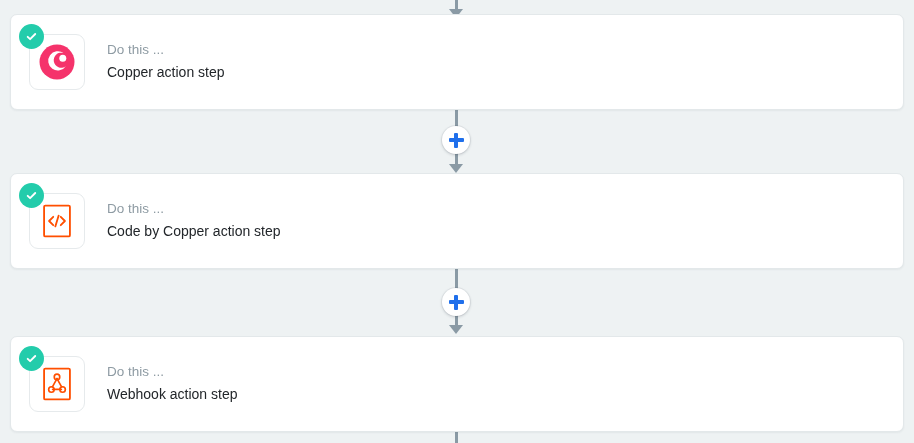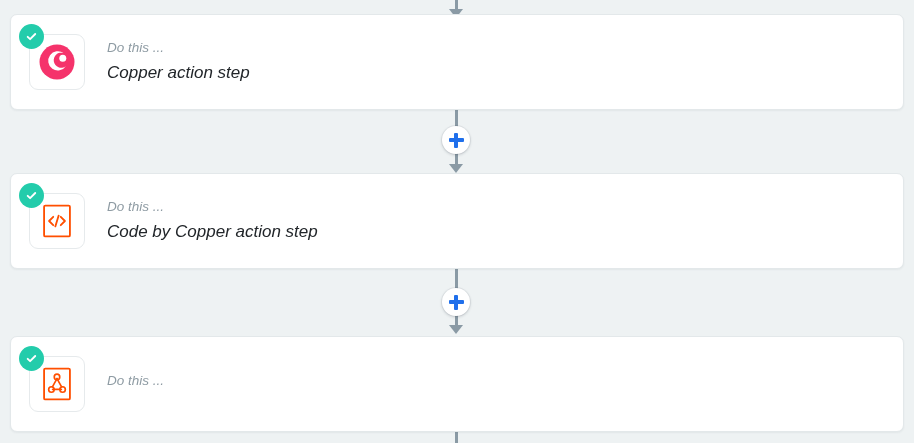--- a/index.html
+++ b/index.html
@@ -13,21 +13,20 @@
   body {
     background: #eef2f3;
     font-family: "Liberation Sans", sans-serif;
     -webkit-font-smoothing: antialiased;
   }
 
   .canvas {
     position: relative;
     width: 737px;
     height: 443px;
-    font-style: italic;
   }
 
   
   .connector {
     position: absolute;
     left: 0;
     width: 914px;
   }
   .rail-line {
     position: absolute;
@@ -128,21 +127,21 @@
     flex-direction: column;
     justify-content: center;
   }
   .card-eyebrow {
     font-size: 13.5px;
     color: #8e9ba3;
     line-height: 1.25;
     margin-bottom: 5px;
   }
   .card-title {
-    font-size: 17px;
+    font-size: 14px;
     color: #22262a;
     line-height: 1.25;
   }
 </style>
 </head>
 <body>
 
 <div class="canvas">
 
   <div class="connector">
@@ -223,20 +222,21 @@
           <path d="M24 17.5 L29.5 27.5" fill="none" stroke="#ff4f00" stroke-width="2" stroke-linecap="round"></path>
           <path d="M18.8 30.5 L29.2 30.5" fill="none" stroke="#ff4f00" stroke-width="2" stroke-linecap="round"></path>
           <circle cx="24" cy="15.5" r="3.3" fill="none" stroke="#ff4f00" stroke-width="2"></circle>
           <circle cx="17.3" cy="30.6" r="3.3" fill="none" stroke="#ff4f00" stroke-width="2"></circle>
           <circle cx="30.7" cy="30.6" r="3.3" fill="none" stroke="#ff4f00" stroke-width="2"></circle>
         </svg>
       </div>
     </div>
     <div class="card-text">
       <div class="card-eyebrow">Do this ...</div>
+      <div class="card-title">Webhook action step</div>
     </div>
   </div>
 
   <div class="connector">
     <div class="rail-line" style="top:432px;height:12px;"></div>
   </div>
 
 </div>
 
 </body></html>

